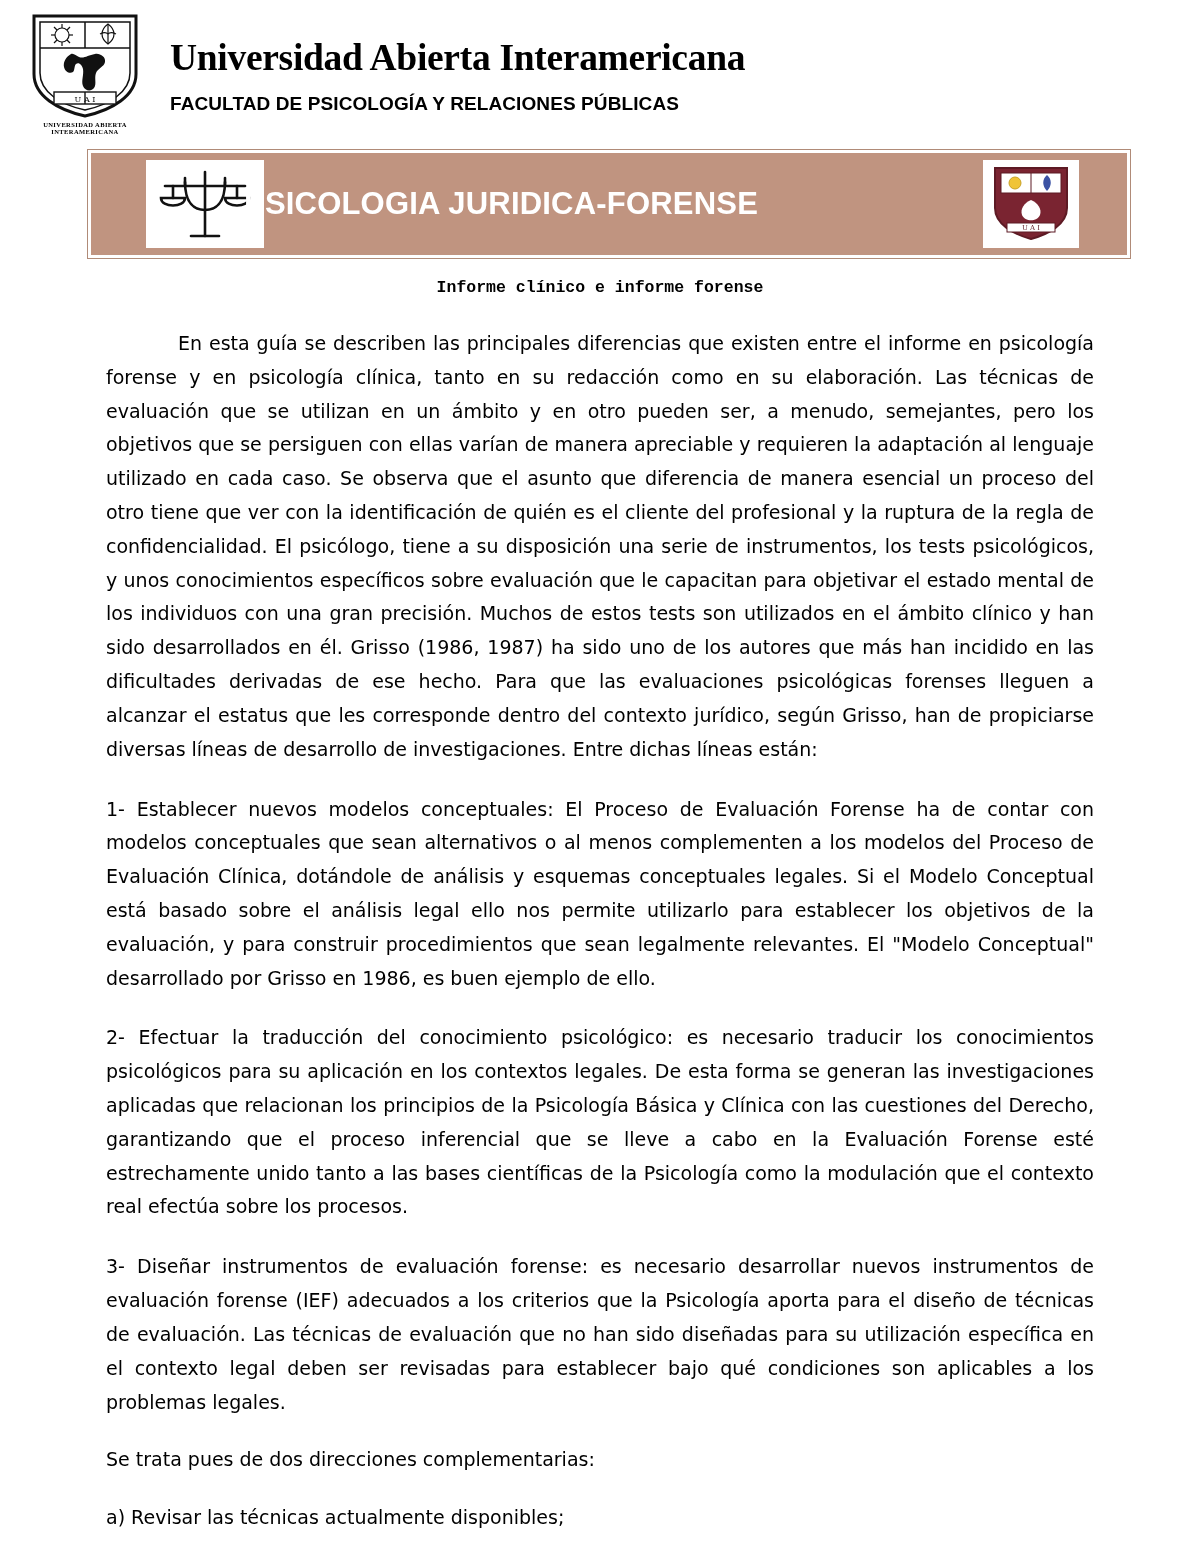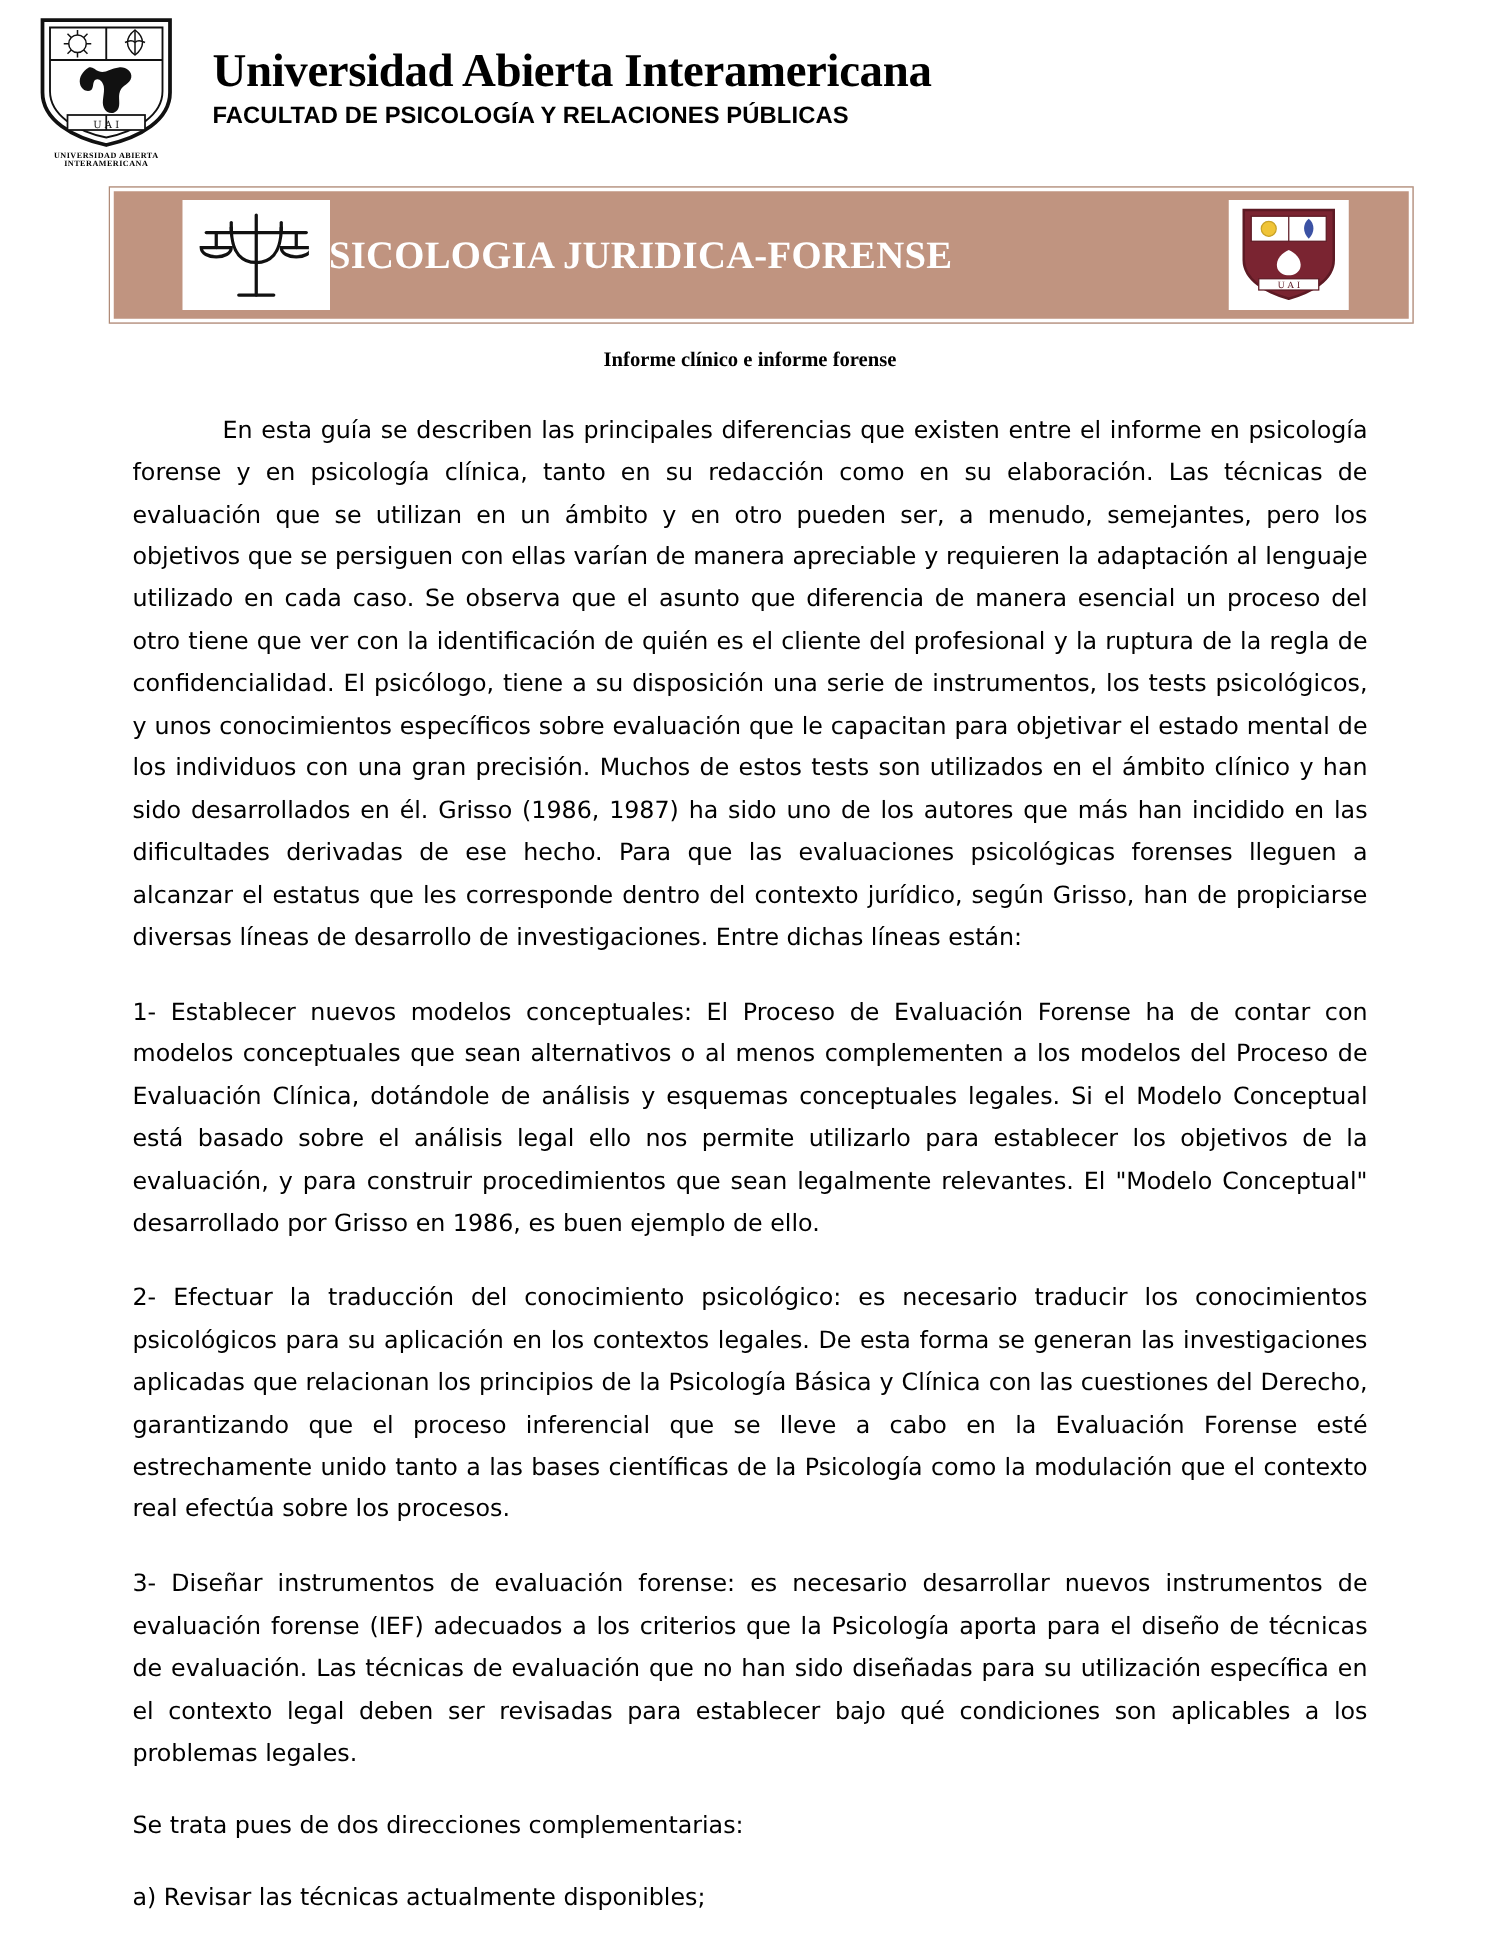--- a/index.html
+++ b/index.html
@@ -54,21 +54,21 @@
     font-weight: bold;
     font-size: 37.5px;
     letter-spacing: -0.3px;
     line-height: 1.05;
     white-space: nowrap;
   }
   .faculty-title {
     font-family: "Liberation Sans", sans-serif;
     font-weight: bold;
     font-size: 19px;
-    margin-top: 5px;
+    margin-top: 16px;
     letter-spacing: 0.1px;
   }
 
   
   .banner {
     margin: 14px 70px 0 88px;
     background: #c09480;
     border: 3px solid #ffffff;
     outline: 1px solid #b08b78;
     height: 108px;
@@ -81,21 +81,21 @@
     width: 118px;
     height: 88px;
     background: #ffffff;
     margin-left: 55px;
     display: flex;
     align-items: center;
     justify-content: center;
     flex: 0 0 auto;
   }
   .banner-title {
-    font-family: Liberation Serif, serif;
+    font-family: Liberation Sans, sans-serif;
     font-weight: bold;
     font-size: 31px;
     color: #ffffff;
     letter-spacing: 0.2px;
     margin-left: -20px;
     flex: 1 1 auto;
     white-space: nowrap;
   }
   .banner-right-logo {
     width: 96px;
@@ -107,21 +107,21 @@
     justify-content: center;
     flex: 0 0 auto;
   }
 
   
   .doc {
     padding: 16px 106px 40px 106px;
   }
   .center-head {
     text-align: center;
-    font-family: Liberation Serif, serif;
+    font-family: Liberation Mono, monospace;
     font-weight: bold;
     font-size: 16.5px;
     margin: 4px 0 0 0;
   }
   .center-head.second {
     margin-top: 26px;
   }
   p.body-text {
     font-family: "DejaVu Sans", sans-serif;
     font-size: 19px;

